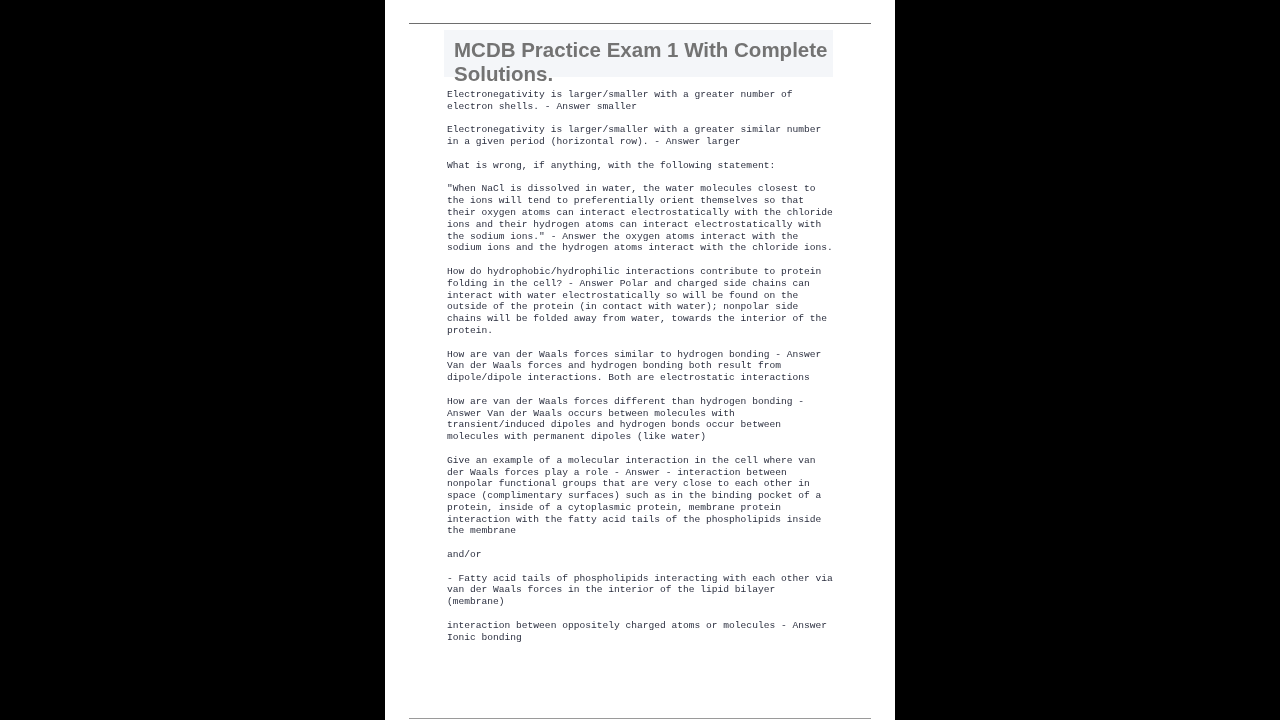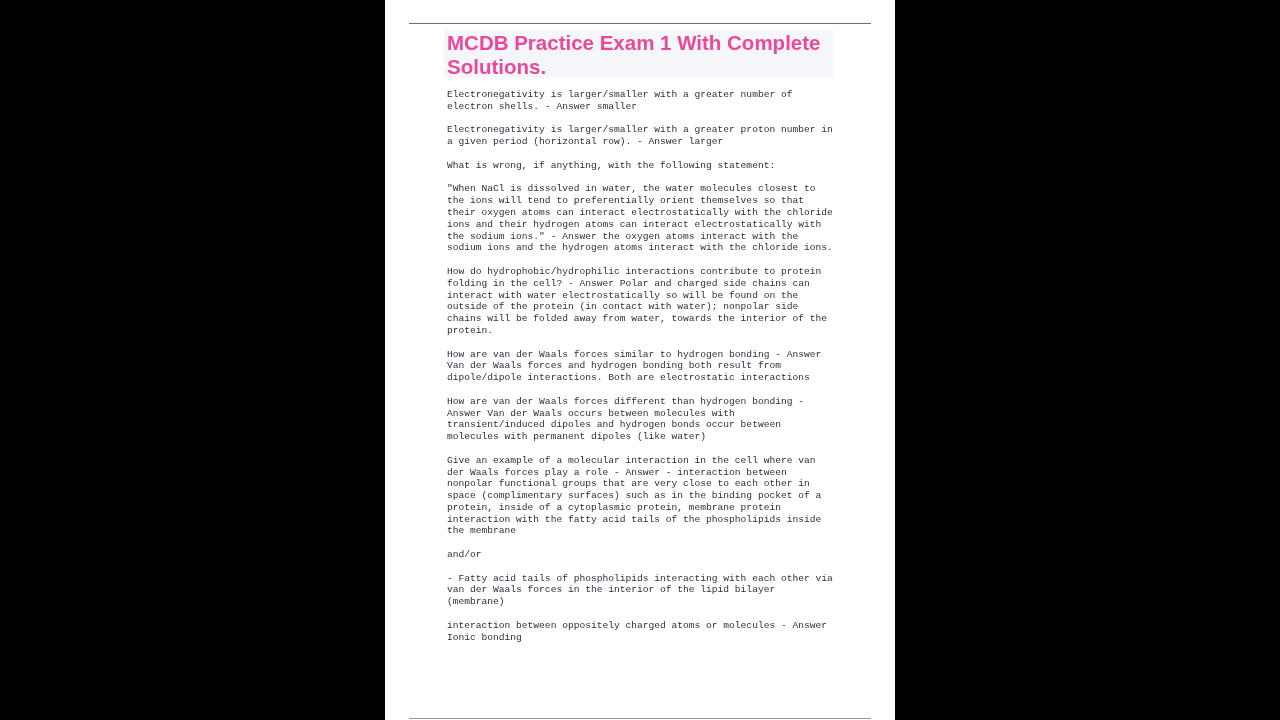--- a/index.html
+++ b/index.html
@@ -40,26 +40,26 @@
       top: 30px;
       width: 389px;
       height: 47px;
       background: #f4f6f9;
     }
     .title {
       position: absolute;
       left: 62px;
       top: 31px;
       width: 384px;
-      margin: 0;
+      margin: 7px;
       font-family: "Liberation Sans", sans-serif;
       font-weight: bold;
       font-size: 20.5px;
       line-height: 23.5px;
-      color: #ec4899;
+      color: #737373;
     }
     .content {
       position: absolute;
       left: 62px;
       top: 89px;
       width: 390px;
       font-family: Liberation Mono, monospace;
       font-size: 9.6px;
       line-height: 11.8px;
       color: #2c3040;
@@ -72,21 +72,21 @@
 </head>
 <body>
 
 <div class="page">
   <div class="rule-top"></div>
   <div class="title-box"></div>
   <h1 class="title">MCDB Practice Exam 1 With Complete Solutions.</h1>
 
   <div class="content">
     <p>Electronegativity is larger/smaller with a greater number of electron shells. - Answer smaller</p>
-    <p>Electronegativity is larger/smaller with a greater proton number in a given period (horizontal row). - Answer larger</p>
+    <p>Electronegativity is larger/smaller with a greater similar number in a given period (horizontal row). - Answer larger</p>
     <p>What is wrong, if anything, with the following statement:</p>
     <p>"When NaCl is dissolved in water, the water molecules closest to the ions will tend to preferentially orient themselves so that their oxygen atoms can interact electrostatically with the chloride ions and their hydrogen atoms can interact electrostatically with the sodium ions." - Answer the oxygen atoms interact with the sodium ions and the hydrogen atoms interact with the chloride ions.</p>
     <p>How do hydrophobic/hydrophilic interactions contribute to protein folding in the cell? - Answer Polar and charged side chains can interact with water electrostatically so will be found on the outside of the protein (in contact with water); nonpolar side chains will be folded away from water, towards the interior of the protein.</p>
     <p>How are van der Waals forces similar to hydrogen bonding - Answer Van der Waals forces and hydrogen bonding both result from dipole/dipole interactions. Both are electrostatic interactions</p>
     <p>How are van der Waals forces different than hydrogen bonding - Answer Van der Waals occurs between molecules with transient/induced dipoles and hydrogen bonds occur between molecules with permanent dipoles (like water)</p>
     <p>Give an example of a molecular interaction in the cell where van der Waals forces play a role - Answer - interaction between nonpolar functional groups that are very close to each other in space (complimentary surfaces) such as in the binding pocket of a protein, inside of a cytoplasmic protein, membrane protein interaction with the fatty acid tails of the phospholipids inside the membrane</p>
     <p>and/or</p>
     <p>- Fatty acid tails of phospholipids interacting with each other via van der Waals forces in the interior of the lipid bilayer (membrane)</p>
     <p>interaction between oppositely charged atoms or molecules - Answer Ionic bonding</p>
   </div>

